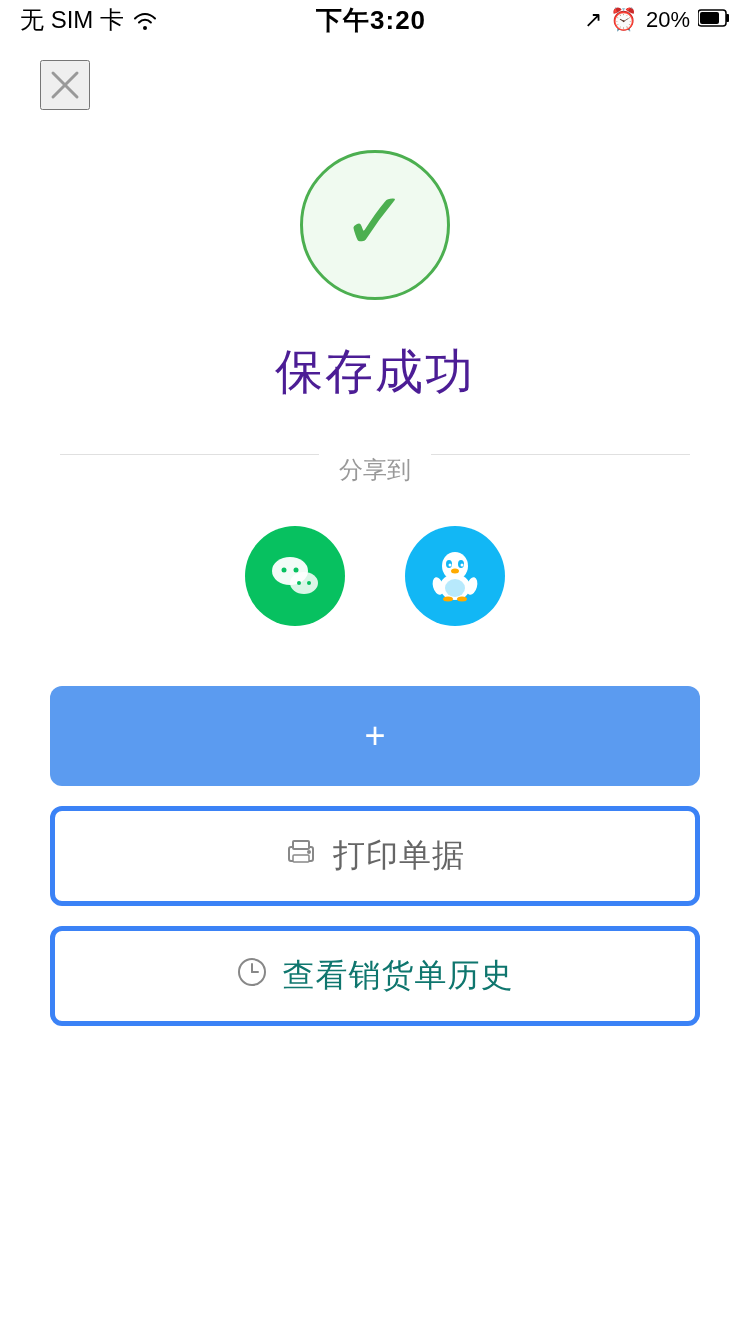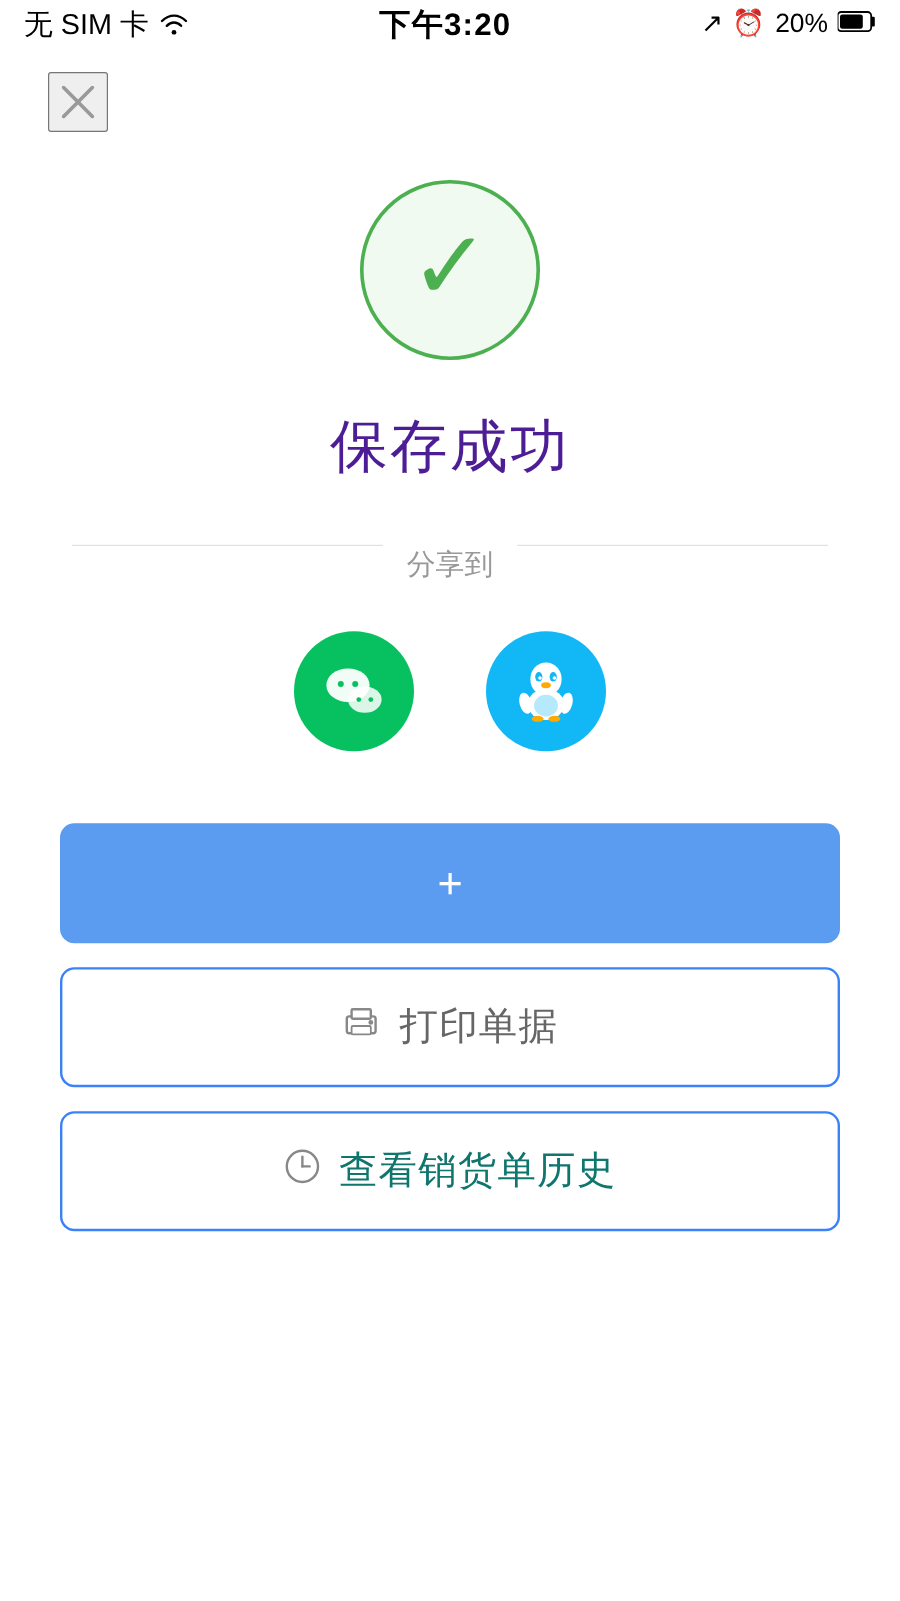--- a/index.html
+++ b/index.html
@@ -184,21 +184,21 @@
     }
 
     .btn-primary {
       background: #5B9BF0;
       color: #ffffff;
     }
 
     .btn-secondary {
       background: #ffffff;
       color: #666;
-      border: 2px solid #3b82f6;
+      border: 5px solid #3b82f6;
     }
 
     .btn-icon {
       font-size: 32px;
     }
 
     .btn-label {
       font-size: 32px;
       letter-spacing: 1px;
     }

